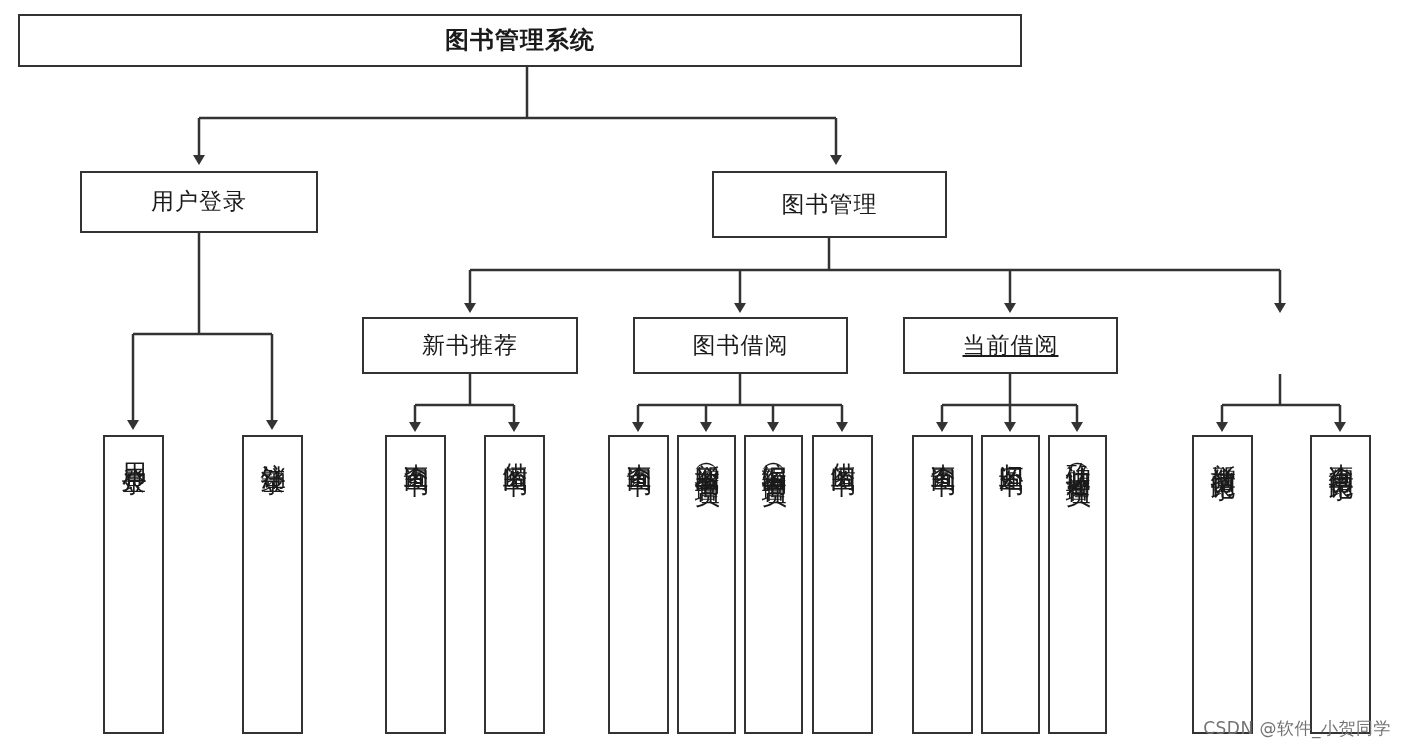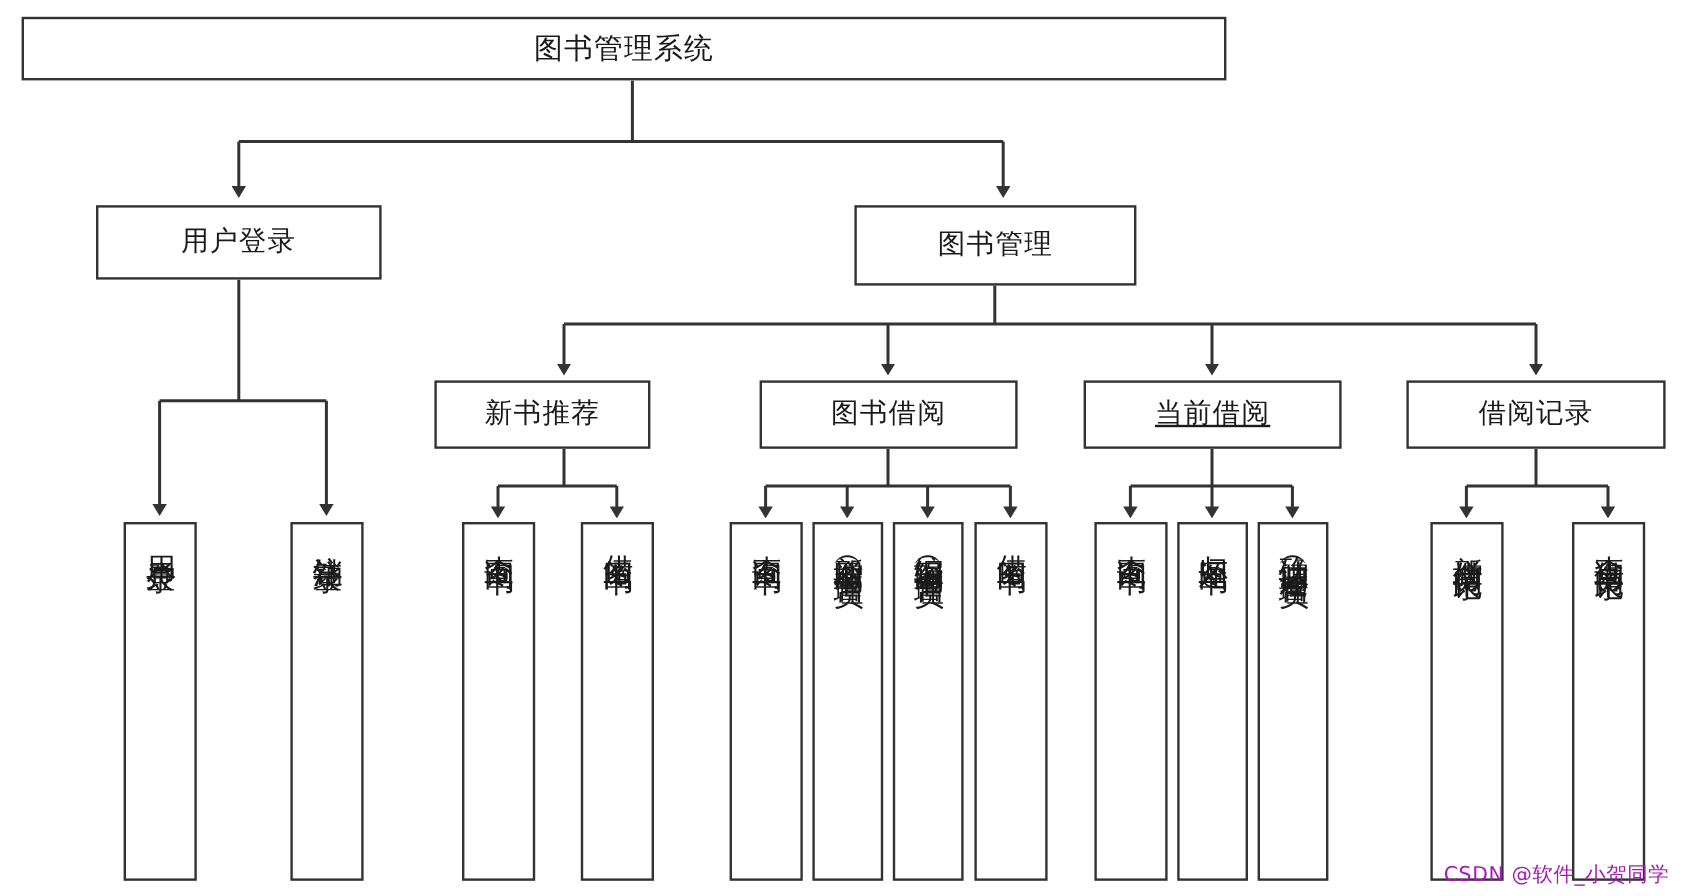--- a/index.html
+++ b/index.html
@@ -62,21 +62,21 @@
     font-size: 25px;
     letter-spacing: 3px;
     line-height: 1.05;
     white-space: nowrap;
   }
   .watermark {
     position: absolute;
     right: 14px;
     bottom: 7px;
     font-size: 17px;
-    color: #a21caf;
+    color: #737373;
     letter-spacing: 0.5px;
     white-space: nowrap;
   }
 </style>
 </head>
 <body>
 
 <div id="canvas">
 
   <svg class="edges" viewBox="0 0 1405 747" xmlns="http://www.w3.org/2000/svg">
@@ -123,43 +123,40 @@
       <path d="M1010,405 L1010,424" marker-end="url(#arrow)"></path>
       <path d="M1077,405 L1077,424" marker-end="url(#arrow)"></path>
 
       <path d="M1280,374 L1280,405"></path>
       <path d="M1222,405 L1340,405"></path>
       <path d="M1222,405 L1222,424" marker-end="url(#arrow)"></path>
       <path d="M1340,405 L1340,424" marker-end="url(#arrow)"></path>
     </g>
   </svg>
 
-  <div class="node horiz root" style="left:18px; top:14px; width:1004px; height:53px;">
+  <div class="node horiz root" style="left:18px; top:14px; width:1004px; height:53px;font-weight:bold;">
     <span class="label">图书管理系统</span>
   </div>
 
   <div class="node horiz" style="left:80px; top:171px; width:238px; height:62px;">
     <span class="label">用户登录</span>
   </div>
   <div class="node horiz" style="left:712px; top:171px; width:235px; height:67px;">
     <span class="label">图书管理</span>
   </div>
 
-  <div class="node horiz" style="left:362px; top:317px; width:180px; height:57px;">
+  <div class="node horiz" style="left:362px; top:317px; width:216px; height:57px;">
     <span class="label">新书推荐</span>
   </div>
   <div class="node horiz" style="left:633px; top:317px; width:215px; height:57px;">
     <span class="label">图书借阅</span>
   </div>
   <div class="node horiz" style="left:903px; top:317px; width:215px; height:57px;text-decoration:underline;">
     <span class="label">当前借阅</span>
   </div>
-  <div class="node horiz" style="left:1172px; top:317px; width:216px; height:57px;">
-    <span class="label">借阅记录</span>
-  </div>
 
   <div class="node vert" style="left:103px; top:435px; width:61px; height:299px;">
     <span class="label">用户登录</span>
   </div>
   <div class="node vert" style="left:242px; top:435px; width:61px; height:299px;">
     <span class="label">注销登录</span>
   </div>
 
   <div class="node vert" style="left:385px; top:435px; width:61px; height:299px;">
     <span class="label">查询图书</span>

